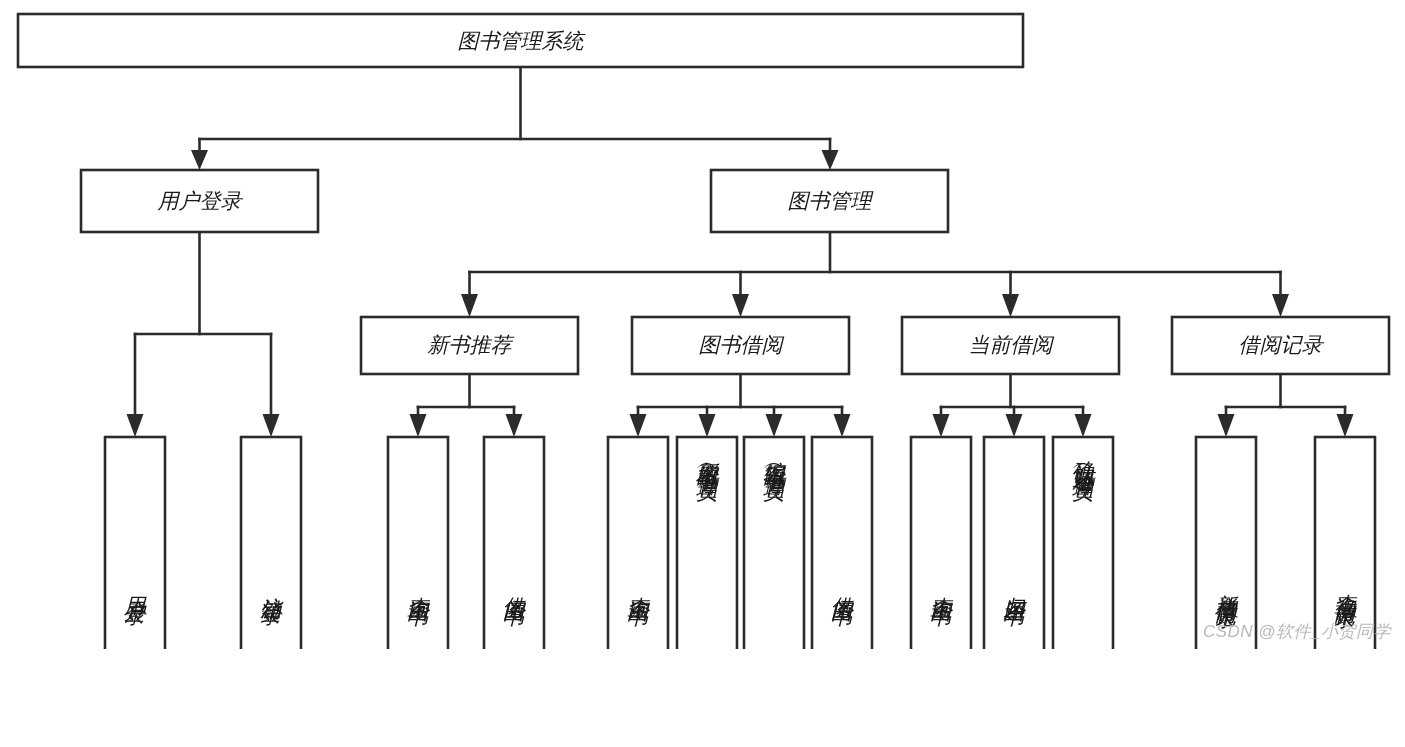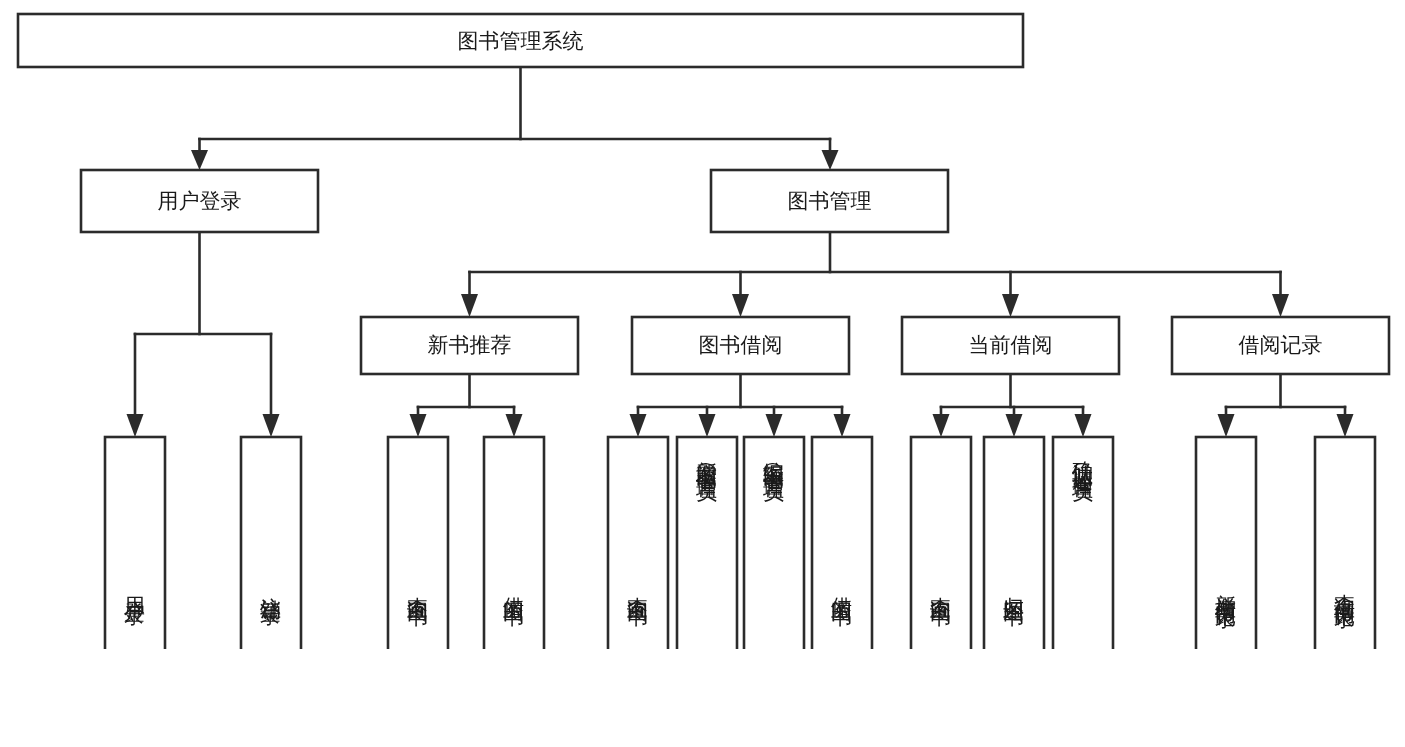--- a/index.html
+++ b/index.html
@@ -7,20 +7,21 @@
     padding: 0;
     background: #ffffff;
   }
   #page {
     position: relative;
     width: 1405px;
     height: 649px;
     background: #ffffff;
     font-family: "Liberation Sans", "DejaVu Sans", sans-serif;
     overflow: hidden;
+    font-style: italic;
   }
   svg#diagram {
     position: absolute;
     left: 0;
     top: 0;
     width: 1405px;
     height: 747px;
   }
   .nodebox {
     fill: #ffffff;
@@ -278,20 +279,21 @@
       <rect class="nodebox" x="1315" y="437" width="60" height="298"></rect>
       <foreignObject x="1316" y="438" width="58" height="296">
         <div xmlns="http://www.w3.org/1999/xhtml" class="vwrap">
           <span class="vlabel">查询借阅记录</span>
         </div>
       </foreignObject>
     </g>
 
   </svg>
 
+  <div class="watermark">CSDN @软件_小贺同学</div>
 </div>
 
 <style>
   .vwrap {
     width: 58px;
     height: 296px;
     display: flex;
     align-items: center;
     justify-content: center;
     box-sizing: border-box;

